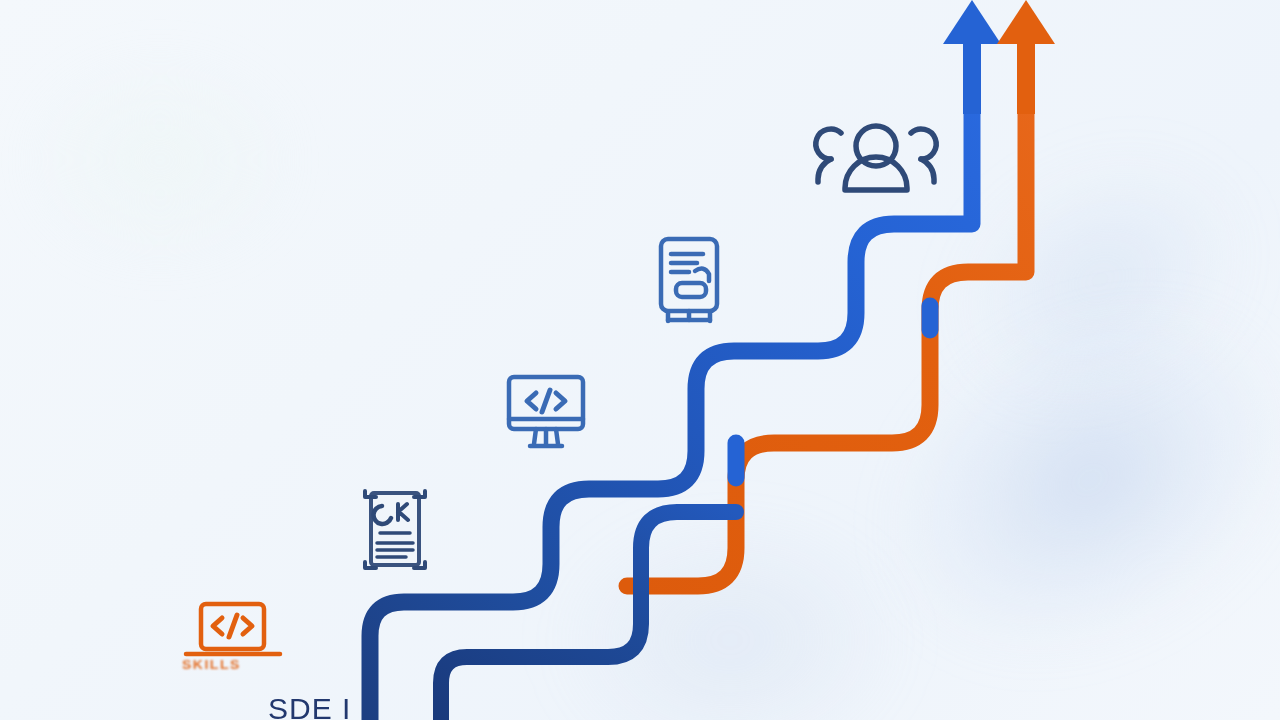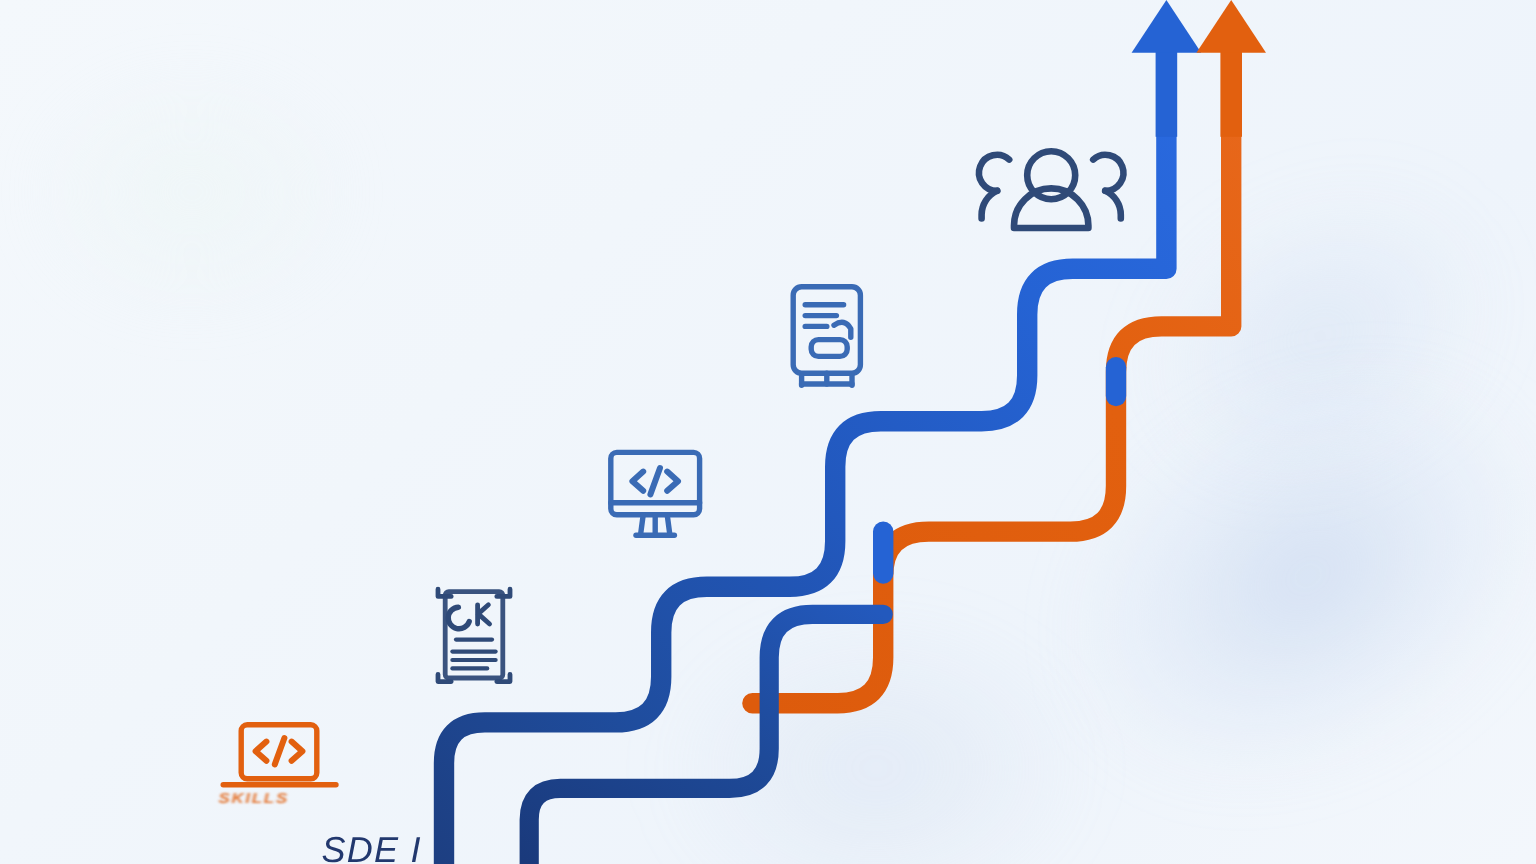--- a/index.html
+++ b/index.html
@@ -9,21 +9,20 @@
     width: 1280px; height: 720px;
     overflow: hidden;
     font-family: "Liberation Sans", sans-serif;
   }
   #stage {
     position: relative;
     width: 1280px;
     height: 720px;
     background: linear-gradient(135deg, #f4f8fc 0%, #f1f6fb 35%, #eef4fb 70%, #f3f7fc 100%);
     overflow: hidden;
-    font-style: italic;
   }
   
   .haze {
     position: absolute;
     border-radius: 50%;
     pointer-events: none;
   }
   .haze-a {
     width: 420px; height: 300px;
     left: 880px; top: 330px;

